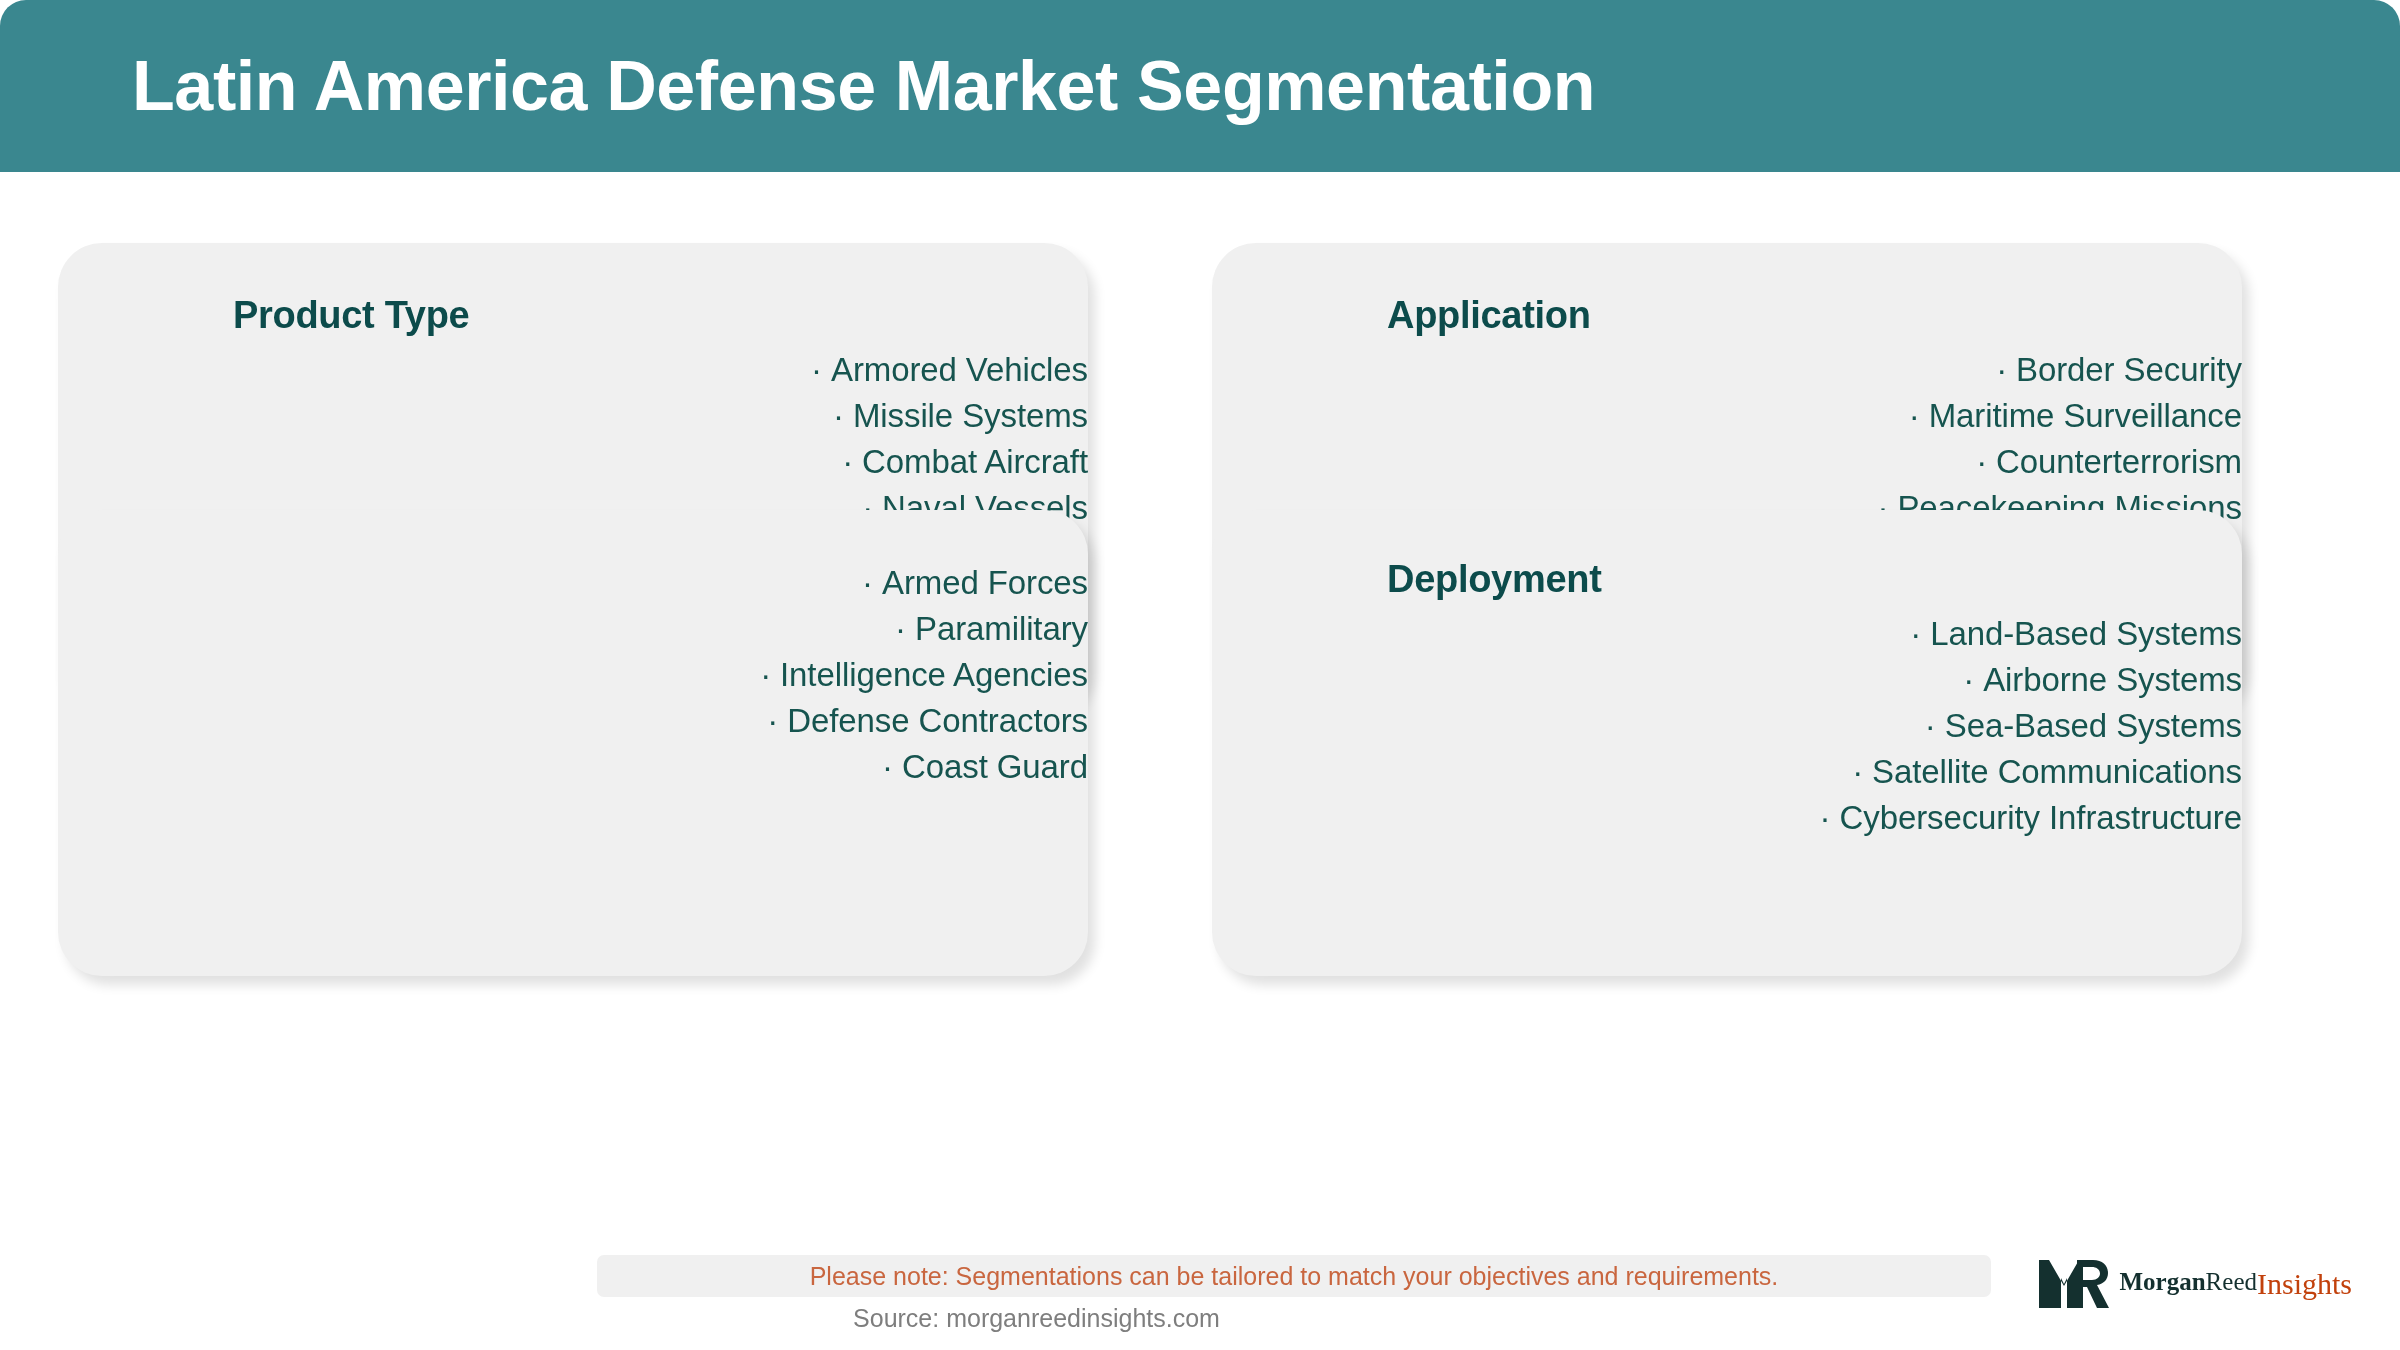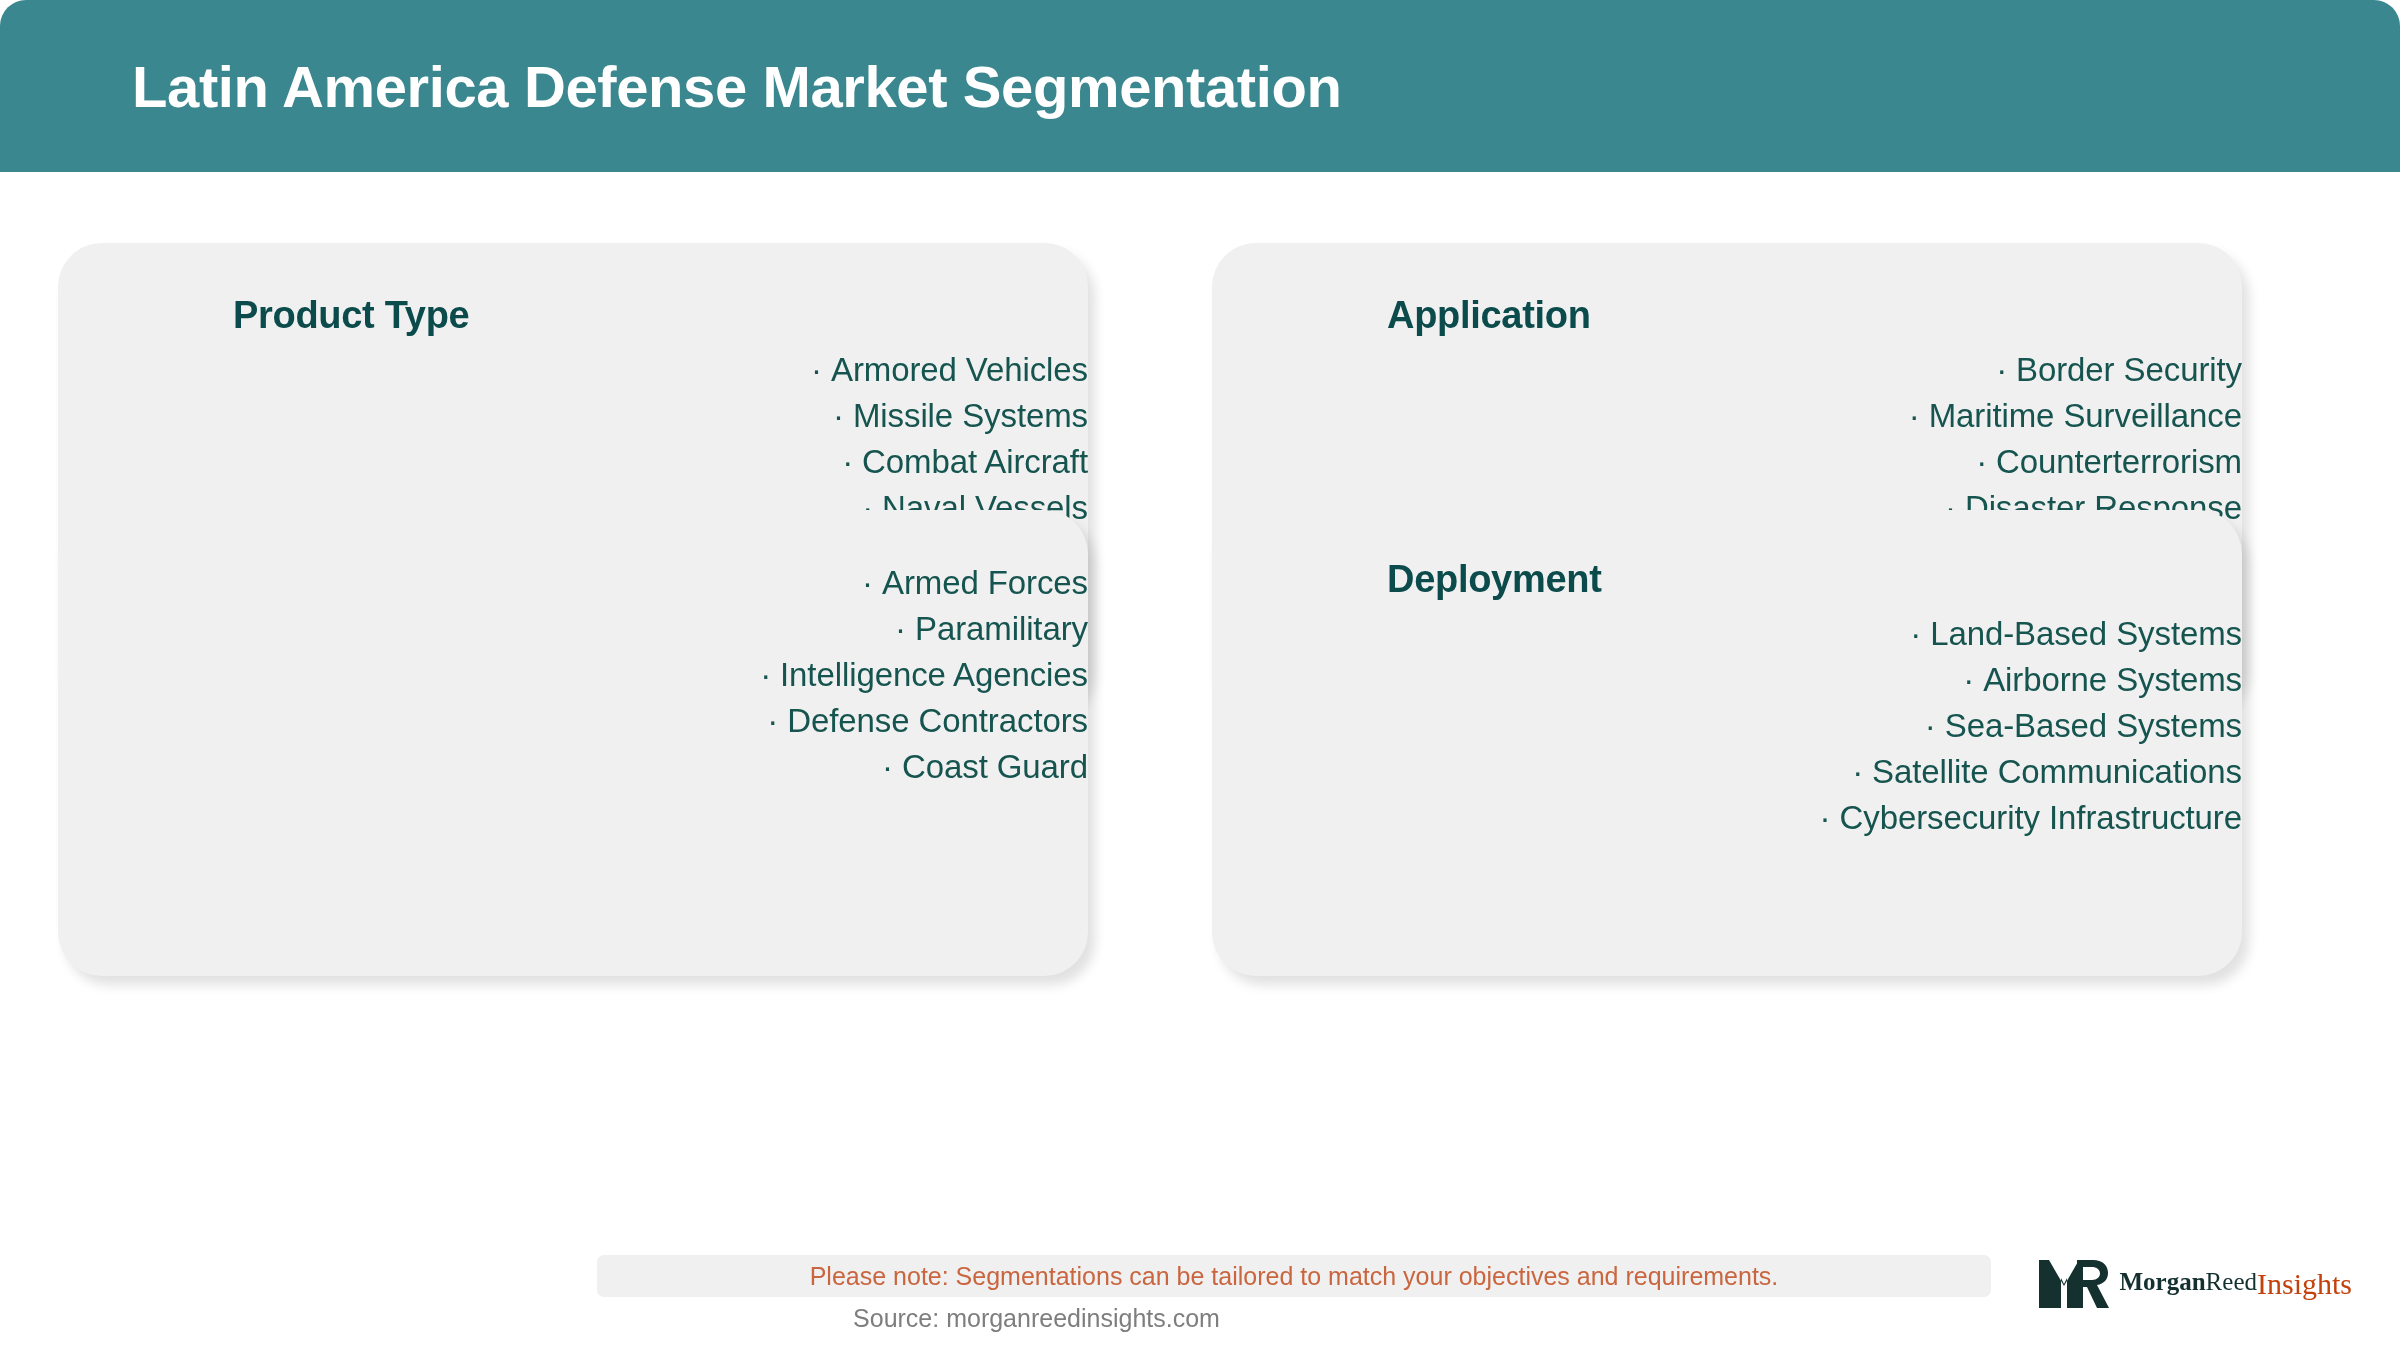--- a/index.html
+++ b/index.html
@@ -31,21 +31,21 @@
     z-index:-1;
   }
   .header-title {
     position:absolute;
     left:132px;
     top:0;
     height:172px;
     display:flex;
     align-items:center;
     color:#FFFFFF;
-    font-size:58px;
+    font-size:70px;
     font-weight:bold;
     letter-spacing:-0.4px;
     white-space:nowrap;
   }
 
   
   .cards {
     position:absolute;
     left:58px;
     top:243px;
@@ -157,21 +157,20 @@
         <li><span class="bullet-dot">·</span><span>Surveillance Drones</span></li>
       </ul>
     </div>
 
     <div class="card">
       <div class="card-title">Application</div>
       <ul class="card-list">
         <li><span class="bullet-dot">·</span><span>Border Security</span></li>
         <li><span class="bullet-dot">·</span><span>Maritime Surveillance</span></li>
         <li><span class="bullet-dot">·</span><span>Counterterrorism</span></li>
-        <li><span class="bullet-dot">·</span><span>Disaster Response</span></li>
         <li><span class="bullet-dot">·</span><span>Peacekeeping Missions</span></li>
       </ul>
     </div>
 
     <div class="card row2">
       <ul class="card-list">
         <li><span class="bullet-dot">·</span><span>Armed Forces</span></li>
         <li><span class="bullet-dot">·</span><span>Paramilitary</span></li>
         <li><span class="bullet-dot">·</span><span>Intelligence Agencies</span></li>
         <li><span class="bullet-dot">·</span><span>Defense Contractors</span></li>

